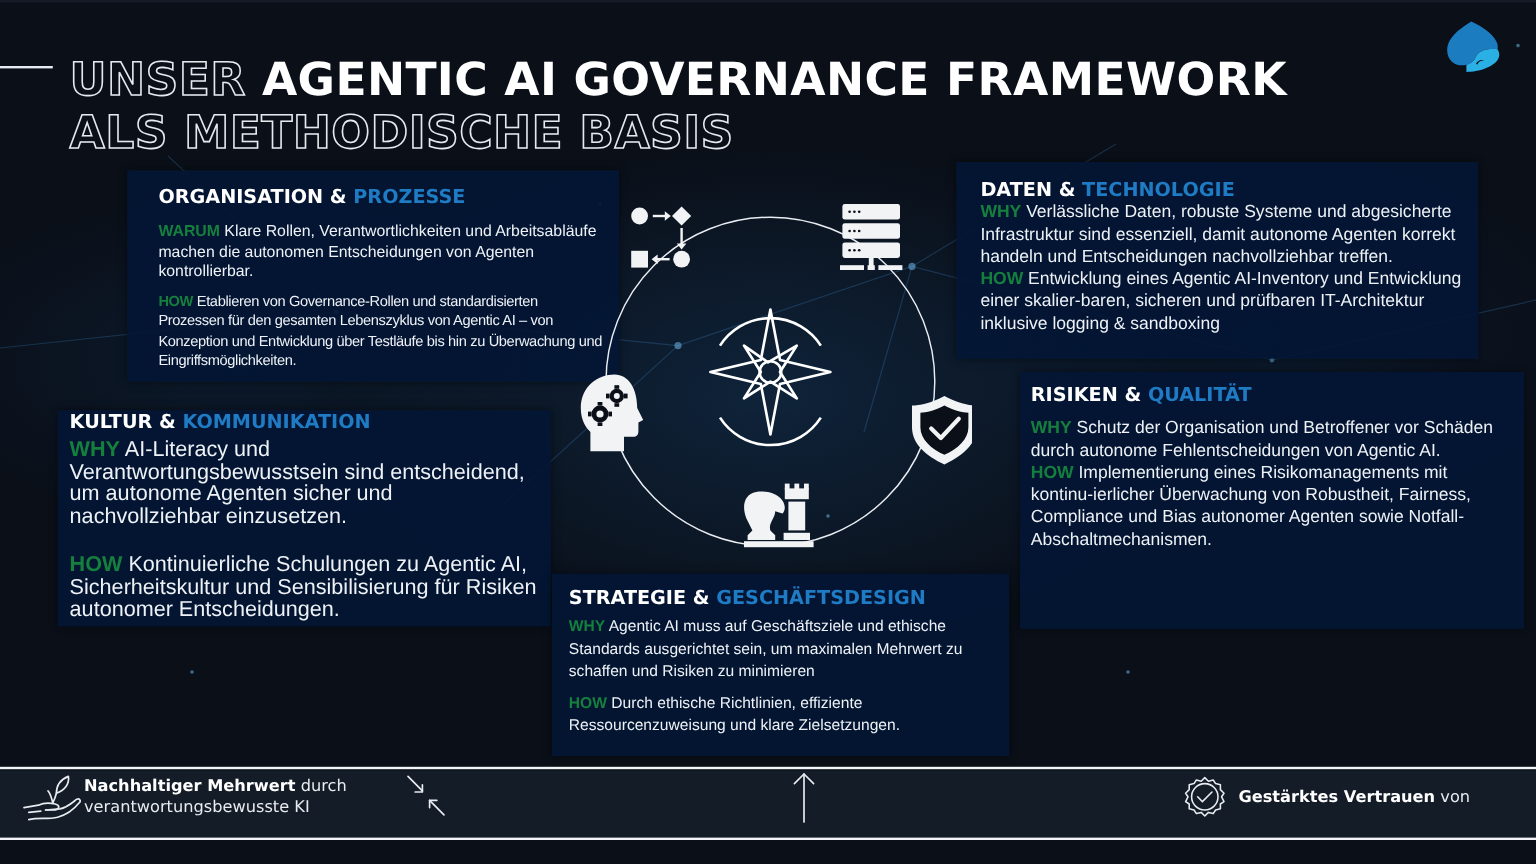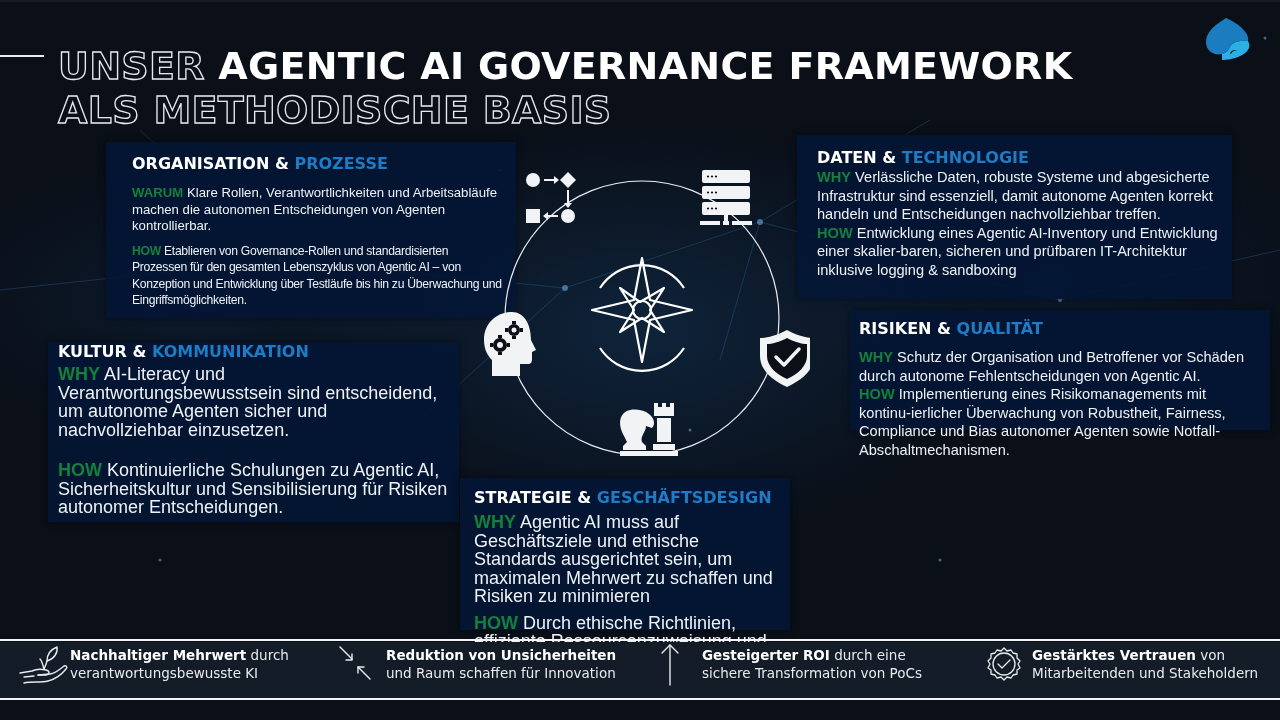--- a/index.html
+++ b/index.html
@@ -36,31 +36,31 @@
   .p-text b { font-family:Liberation Sans, sans-serif; font-weight:bold; color:#15803d; }
 
   #p-org { left:58px; top:142px; width:410px; height:176px; padding:12px 10px 0 26px;margin-left:48px; }
   #p-org .p-text { font-size:13.2px; line-height:16.5px; margin-top:11px; }
   #p-org .p-text.sm { font-size:12.2px; line-height:16.5px; letter-spacing:-0.3px; margin-top:8px;}
 
   #p-dat { left:797px; top:135px; width:435px; height:164px; padding:13px 6px 0 20px; }
   #p-dat .p-text { font-size:14.6px; line-height:18.5px; }
   #p-dat .p-text.first { margin-top:0; }
 
-  #p-ris { left:850px; top:310px; width:420px; height:120px; padding:9px 9px 0 9px; }
+  #p-ris { left:850px; top:310px; width:420px; height:214px; padding:9px 9px 0 9px; }
   #p-ris .p-text { font-size:14.6px; line-height:18.5px; }
   #p-ris .p-text.first { margin-top:9px; }
 
   #p-kul { left:48px; top:342px; width:411px; height:180px; padding:0 10px 0 10px; }
   #p-kul .p-text { font-size:18px; line-height:18.5px; }
   #p-kul .p-text.first { margin-top:3px; }
   #p-kul .p-text.second { margin-top:22px; }
 
-  #p-str { left:460px; top:478px; width:330px; height:152px; padding:10px 14px 0 14px; }
-  #p-str .p-text { font-size:18px; line-height:18.5px; }
+  #p-str { left:460px; top:478px; width:381px; height:152px; padding:10px 14px 0 14px; }
+  #p-str .p-text { font-size:13px; line-height:18.5px; }
   #p-str .p-text.first { margin-top:5px; }
   #p-str .p-text.second { margin-top:8px; }
 
   .diagram { position:absolute; left:470px; top:150px; width:340px; height:310px; }
 
   .footer-rule { position:absolute; left:0; width:1280px; height:2px; background:#f2f4f7; }
   .footer { position:absolute; left:0; top:642px; width:1280px; height:56px; background:#131c27; }
   .fitem { position:absolute; top:0; height:44px; display:flex; align-items:center; }
   .fitem .ficon { width:56px; height:50px; flex:0 0 auto; }
   .fitem .ftext { font-family:"DejaVu Sans", sans-serif; font-size:13.5px; line-height:18.5px; color:#e8ebef; white-space:nowrap; }
@@ -241,42 +241,33 @@
     </div>
   </div>
 
   <div class="fitem" style="left:330px;">
     <svg class="ficon" viewBox="0 0 56 50" fill="none" stroke="#e8ebef" stroke-width="1.4" stroke-linecap="round" stroke-linejoin="round">
       <line x1="10" y1="8" x2="22" y2="20"></line>
       <polyline points="16,21 22,21 22,15"></polyline>
       <line x1="40" y1="40" x2="28" y2="28"></line>
       <polyline points="28,34 28,28 34,28"></polyline>
     </svg>
-    <div class="ftext">
-      <div><b>Reduktion von Unsicherheiten</b><span></span></div>
-      <div>und Raum schaffen für Innovation</div>
-    </div>
   </div>
 
   <div class="fitem" style="left:646px;">
     <svg class="ficon" viewBox="0 0 56 50" fill="none" stroke="#e8ebef" stroke-width="1.4" stroke-linecap="round" stroke-linejoin="round">
       <line x1="24" y1="6" x2="24" y2="46"></line>
       <polyline points="16,14 24,6 32,14"></polyline>
     </svg>
-    <div class="ftext">
-      <div><b>Gesteigerter ROI</b><span> durch eine</span></div>
-      <div>sichere Transformation von PoCs</div>
-    </div>
   </div>
 
   <div class="fitem" style="left:976px;">
     <svg class="ficon" viewBox="0 0 56 50" fill="none" stroke="#e8ebef" stroke-width="1.3" stroke-linecap="round" stroke-linejoin="round">
       <path d="M28 6 L31 9 L35 8 L37 11 L41 12 L41 16 L44 19 L42 22 L44 26 L41 28 L41 32 L37 33 L35 36 L31 35 L28 38 L25 35 L21 36 L19 33 L15 32 L15 28 L12 26 L14 22 L12 19 L15 16 L15 12 L19 11 L21 8 L25 9 Z" transform="translate(0,3)"></path>
       <circle cx="28" cy="25" r="11"></circle>
       <polyline points="22,25 26,29 34,21"></polyline>
     </svg>
     <div class="ftext">
       <div><b>Gestärktes Vertrauen</b><span> von</span></div>
-      <div>Mitarbeitenden und Stakeholdern</div>
     </div>
   </div>
 </div>
 <div class="footer-rule" style="top:698px;"></div>
 
 </body></html>

